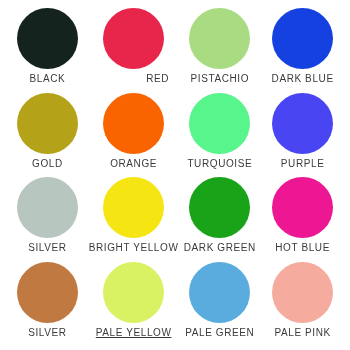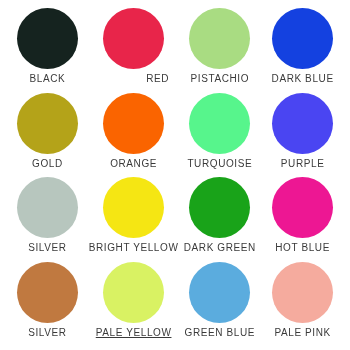--- a/index.html
+++ b/index.html
@@ -103,19 +103,19 @@
     <div class="swatch-cell">
       <div class="swatch-dot" style="background: rgb(192, 121, 64);"></div>
       <div class="swatch-label" style="color: rgb(58, 58, 58);">SILVER</div>
     </div>
     <div class="swatch-cell">
       <div class="swatch-dot" style="background: rgb(217, 242, 99);"></div>
       <div class="swatch-label" style="color: rgb(58, 58, 58); text-decoration: underline;">PALE YELLOW</div>
     </div>
     <div class="swatch-cell">
       <div class="swatch-dot" style="background: rgb(91, 172, 222);"></div>
-      <div class="swatch-label" style="color: rgb(58, 58, 58);">GREEN BLUE</div>
+      <div class="swatch-label" style="color: rgb(58, 58, 58);">PALE GREEN</div>
     </div>
     <div class="swatch-cell">
       <div class="swatch-dot" style="background: rgb(245, 171, 158);"></div>
       <div class="swatch-label" style="color: rgb(58, 58, 58);">PALE PINK</div>
     </div>
   </div>
 
 </body></html>

